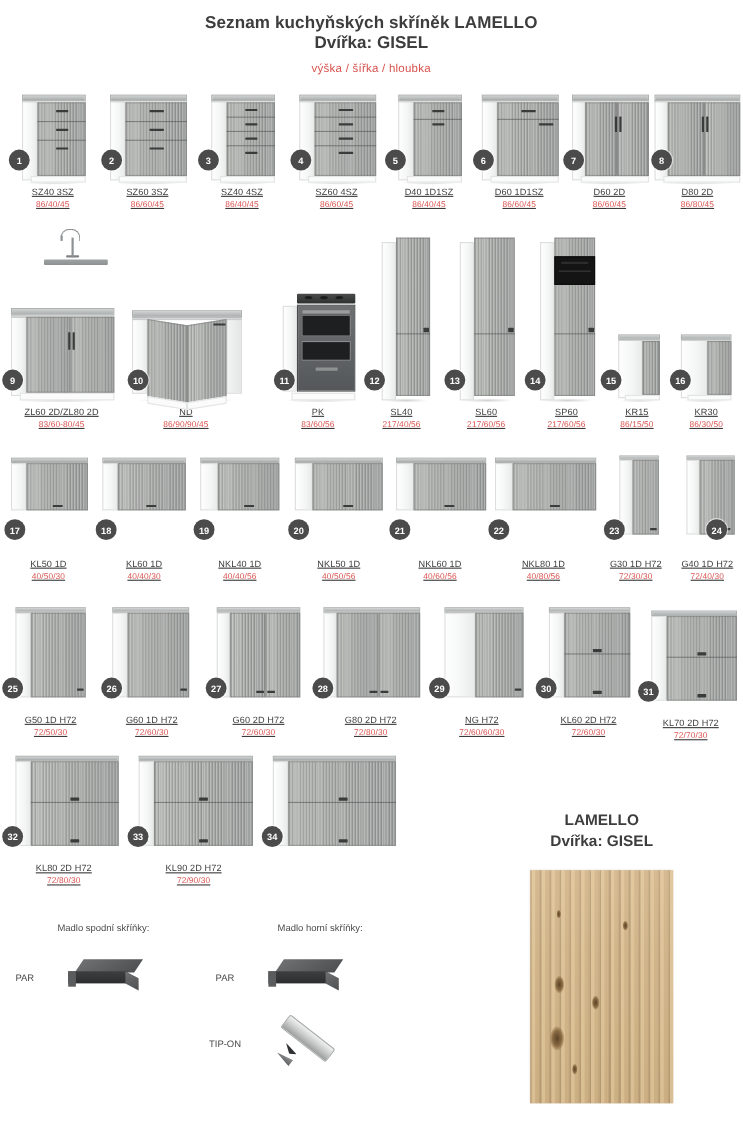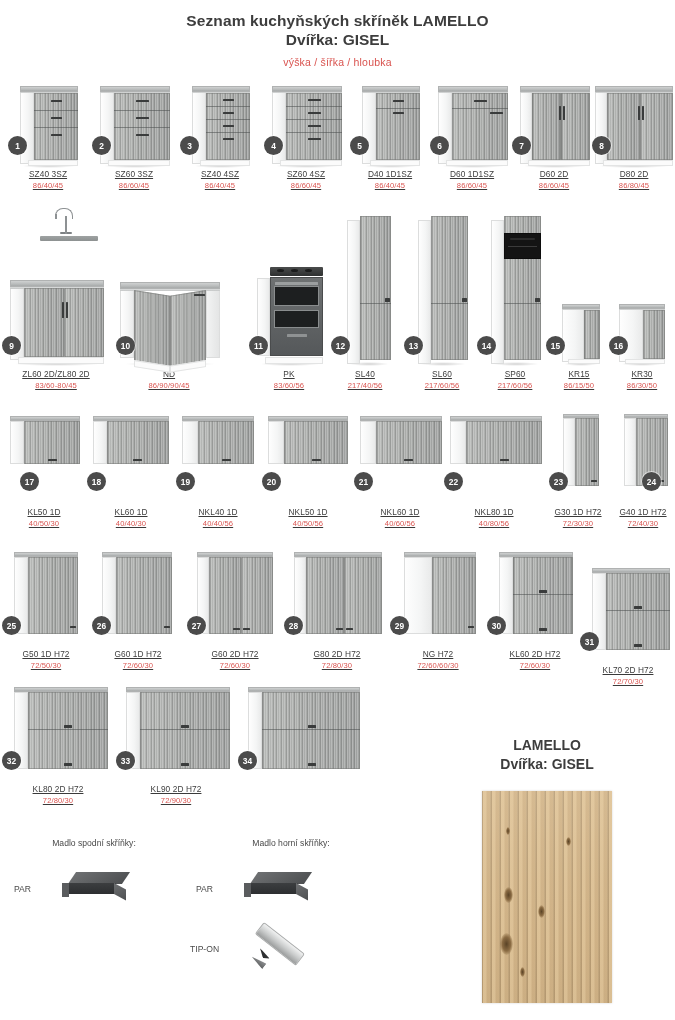--- a/index.html
+++ b/index.html
@@ -497,21 +497,21 @@
   <div class="row" style="height:130px;margin-top:14px;">
 
     <div class="cell" style="left:0px;top:0;width:88px;">
       <div class="art" style="width:88px;height:96px;">
         <div class="cab" style="left:10px;bottom:40px;width:70px;height:48px;">
           <div class="side-l" style="left:0;top:5px;width:14px;height:43px;"></div>
           <div class="top" style="left:0;top:0;width:70px;height:5px;"></div>
           <div class="front" style="left:14px;top:5px;width:56px;height:43px;"></div>
           <div class="handle" style="left:38px;top:43px;width:9px;"></div>
         </div>
-        <div class="badge" style="left:20px;top:64px;">17</div>
+        <div class="badge" style="left:4px;top:64px;">17</div>
       </div>
       <div class="caption">
         <div class="code">KL50 1D</div>
         <div class="dims">40/50/30</div>
       </div>
     </div>
 
     <div class="cell" style="left:85px;top:0;width:92px;">
       <div class="art" style="width:92px;height:96px;">
         <div class="cab" style="left:8px;bottom:40px;width:76px;height:48px;">
@@ -722,21 +722,21 @@
           <div class="handle" style="left:40px;top:76px;width:8px;height:3px;"></div>
         </div>
         <div class="badge" style="left:2px;top:66px;">30</div>
       </div>
       <div class="caption">
         <div class="code">KL60 2D H72</div>
         <div class="dims">72/60/30</div>
       </div>
     </div>
 
-    <div class="cell" style="left:580px;top:16px;width:96px;">
+    <div class="cell" style="left:580px;top:3px;width:96px;">
       <div class="art" style="width:96px;height:96px;">
         <div class="cab" style="left:12px;bottom:12px;width:78px;height:82px;">
           <div class="side-l" style="left:0;top:5px;width:14px;height:77px;"></div>
           <div class="top" style="left:0;top:0;width:78px;height:5px;"></div>
           <div class="front" style="left:14px;top:5px;width:64px;height:77px;"></div>
           <div class="seam" style="left:14px;top:42px;width:64px;"></div>
           <div class="handle" style="left:42px;top:38px;width:8px;height:3px;"></div>
           <div class="handle" style="left:42px;top:76px;width:8px;height:3px;"></div>
         </div>
         <div class="badge" style="left:0px;top:66px;">31</div>

